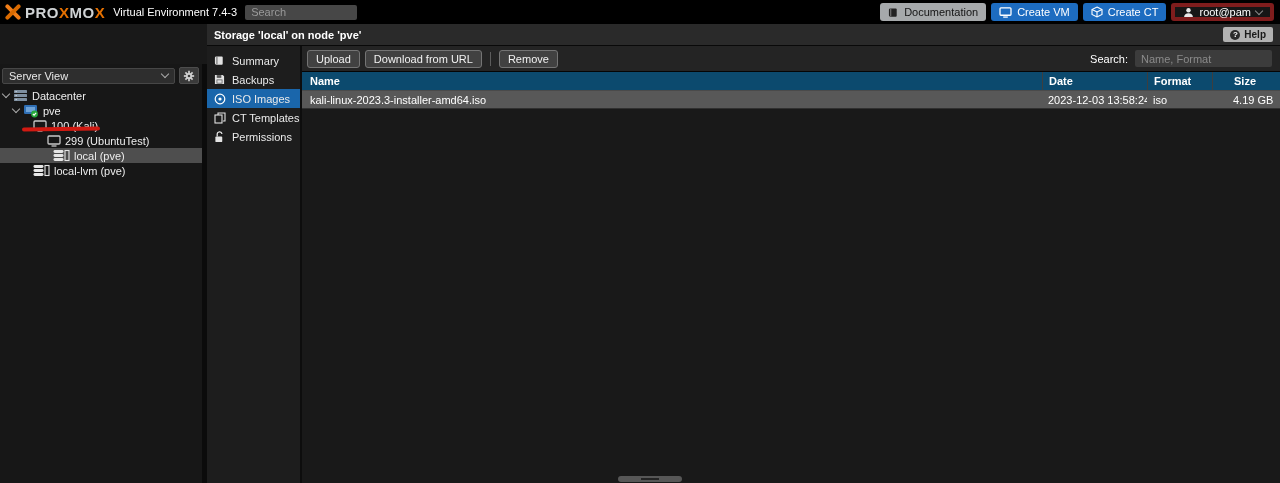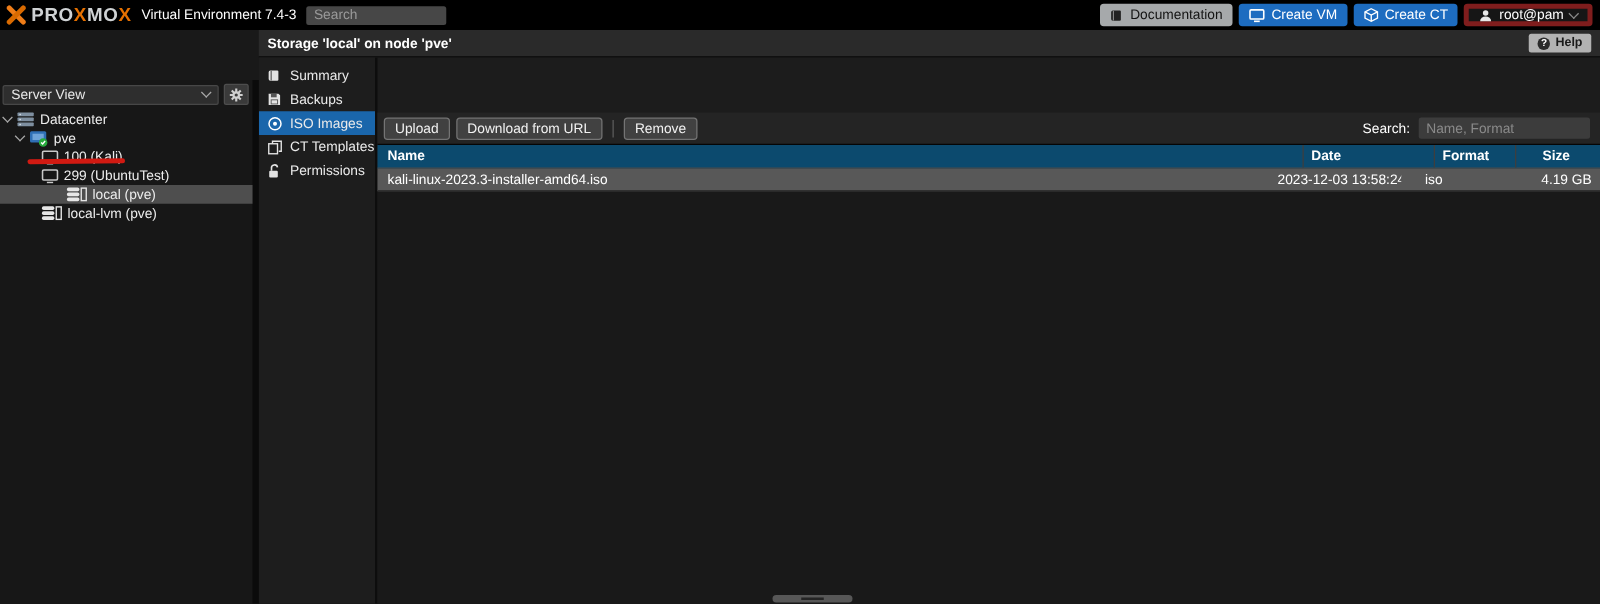--- a/index.html
+++ b/index.html
@@ -91,21 +91,21 @@
   
   .menu { width: 95px; border-right: 2px solid #0d0d0d; padding-top: 5px; flex: none; background: #1d1d1d; }
   .menu-item {
     height: 19px; display: flex; align-items: center; gap: 6px; padding-left: 6px;
     font-size: 11px; color: #eaeaea; cursor: pointer; white-space: nowrap;
   }
   .menu-item.selected { background: #1a66ab; }
   .micon { width: 13px; display: flex; justify-content: center; flex: none; }
 
   
-  .content { flex: 1; display: flex; flex-direction: column; background: #191919; min-width: 0; margin-top: 44px; }
+  .content { flex: 1; display: flex; flex-direction: column; background: #191919; min-width: 0; }
   .toolbar {
     height: 26px; background: #242424; display: flex; align-items: center; gap: 5px;
     padding: 0 5px; border-bottom: 1px solid #050505; flex: none;
   }
   .tbtn {
     background: #414141; border: 1px solid #747474; border-radius: 3px; color: #f2f2f2;
     font-size: 11px; height: 18px; padding: 0 8px; display: flex; align-items: center; cursor: pointer;
     white-space: nowrap;
   }
   .tsep { width: 1px; height: 14px; background: #5c5c5c; margin: 0 3px; }
@@ -116,21 +116,21 @@
     color: #ddd; font-size: 11px; padding: 0 6px; outline: none;
   }
   .content-search::placeholder { color: #8a8a8a; }
 
   .thead {
     height: 19px; display: flex; align-items: stretch; background: #0c4a6e;
     border-bottom: 1px solid #4a4a4a; font-weight: bold; color: #fff; font-size: 11px; flex: none;
   }
   .trow {
     height: 18px; display: flex; align-items: stretch; background: #585858;
-    color: #fff; font-size: 11px; border-bottom: 1px solid #303030; flex: none; cursor: pointer; gap: 13px;
+    color: #fff; font-size: 11px; border-bottom: 1px solid #303030; flex: none; cursor: pointer;
   }
   .cell { display: flex; align-items: center; overflow: hidden; white-space: nowrap; }
   .c-name   { flex: 1; padding-left: 8px; min-width: 0; }
   .c-date   { width: 105px; padding-left: 6px; flex: none; }
   .c-format { width: 65px;  padding-left: 6px; flex: none; }
   .c-size   { width: 68px;  padding-left: 21px; flex: none; }
   .thead .c-date, .thead .c-format, .thead .c-size { border-left: 1px solid #3e3e3e; }
 
   
   .hscroll-thumb {
@@ -263,21 +263,21 @@
       <div class="tree-row" style="padding-left:33px">
         <span class="ticon">
           <svg width="14" height="12" viewBox="0 0 14 12">
               <rect x="1" y="1" width="12" height="8" rx="1" fill="none" stroke="#c9c9c9" stroke-width="1.3"></rect>
               <line x1="4.5" y1="11" x2="9.5" y2="11" stroke="#c9c9c9" stroke-width="1.3"></line>
             </svg>
         </span>
         <span class="tree-label">100 (Kali)</span>
       </div>
 
-      <div class="tree-row" style="padding-left:33px">
+      <div class="tree-row" style="padding-left:47px">
         <span class="ticon">
           <svg width="14" height="12" viewBox="0 0 14 12">
               <rect x="1" y="1" width="12" height="8" rx="1" fill="none" stroke="#c9c9c9" stroke-width="1.3"></rect>
               <line x1="4.5" y1="11" x2="9.5" y2="11" stroke="#c9c9c9" stroke-width="1.3"></line>
             </svg>
         </span>
         <span class="tree-label">299 (UbuntuTest)</span>
       </div>
 
       <div class="tree-row selected" style="padding-left:53px">

